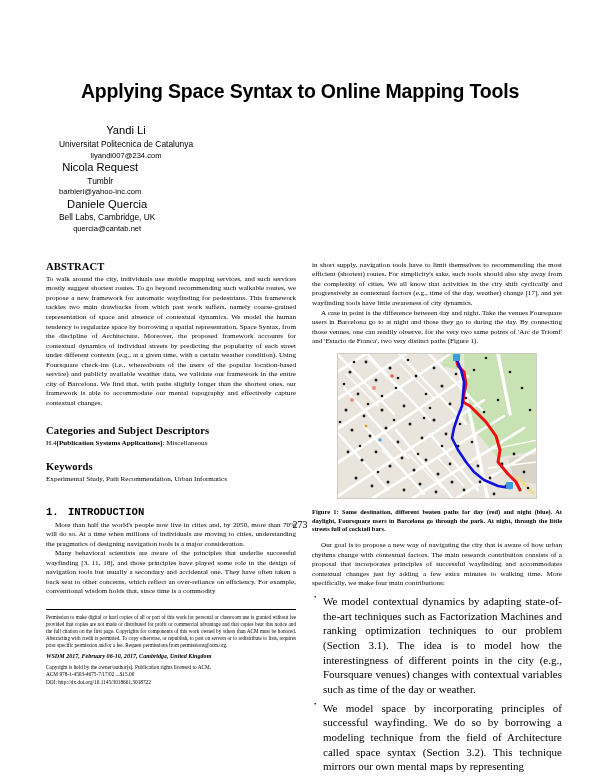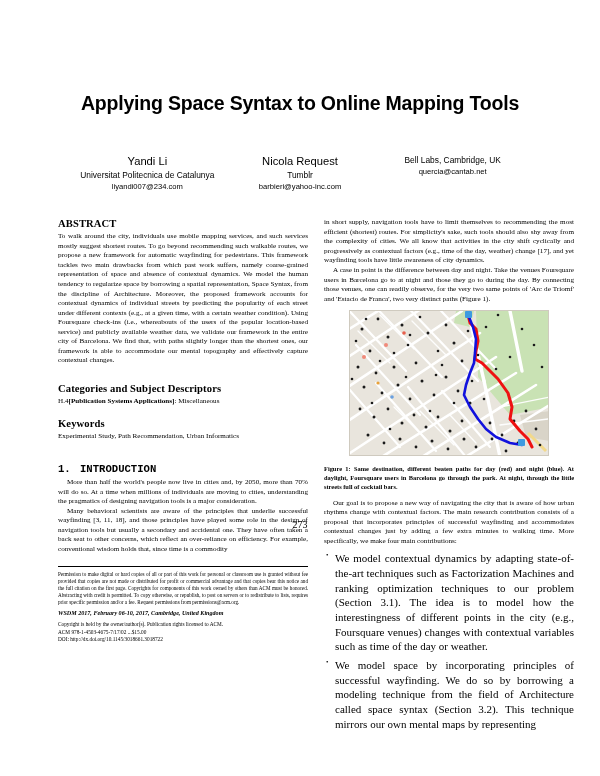--- a/index.html
+++ b/index.html
@@ -5,39 +5,40 @@
   * { box-sizing: border-box; }
   html, body { margin:0; padding:0; }
   body {
     width:600px; height:776px;
     background:#ffffff;
     font-family:"Liberation Serif", serif;
     color:#000;
     position:relative;
     overflow:hidden;
   }
-  .page { position:relative; width:600px; height:552px; padding:16px; }
+  .page { position:relative; width:600px; height:552px; padding:4px; }
 
   
   .title {
     text-align:center;
     font-family:"Liberation Sans", sans-serif;
     font-weight:bold;
     font-size:19.5px;
     letter-spacing:-0.2px;
     margin:0;
     padding:76px 40px 0 40px;
     line-height:1.15;
   }
   .authors {
     display:flex;
     justify-content:center;
     align-items:flex-start;
-    margin-top:40px;
+    margin-top:21px;
     padding:0 55px;
+    flex-direction:column;
   }
   .author {
     flex:1 1 0;
     text-align:center;
     font-family:"Liberation Sans", sans-serif;
     line-height:1.28;
   }
   .author .name { font-size:11.2px; }
   .author .aff  { font-size:8.4px; margin-top:1px; }
   .author .mail { font-size:7.6px; margin-top:1px; }
@@ -156,20 +157,21 @@
       <div class="name">Yandi Li</div>
       <div class="aff">Universitat Politecnica de Catalunya</div>
       <div class="mail">liyandi007@234.com</div>
     </div>
     <div class="author">
       <div class="name">Nicola Request</div>
       <div class="aff">Tumblr</div>
       <div class="mail">barbieri@yahoo-inc.com</div>
     </div>
     <div class="author">
+      <div class="name">Daniele Quercia</div>
       <div class="aff">Bell Labs, Cambridge, UK</div>
       <div class="mail">quercia@cantab.net</div>
     </div>
   </div>
 
   <div class="columns">
 
     <div class="col">
 
       <h2 class="sec">ABSTRACT</h2>

